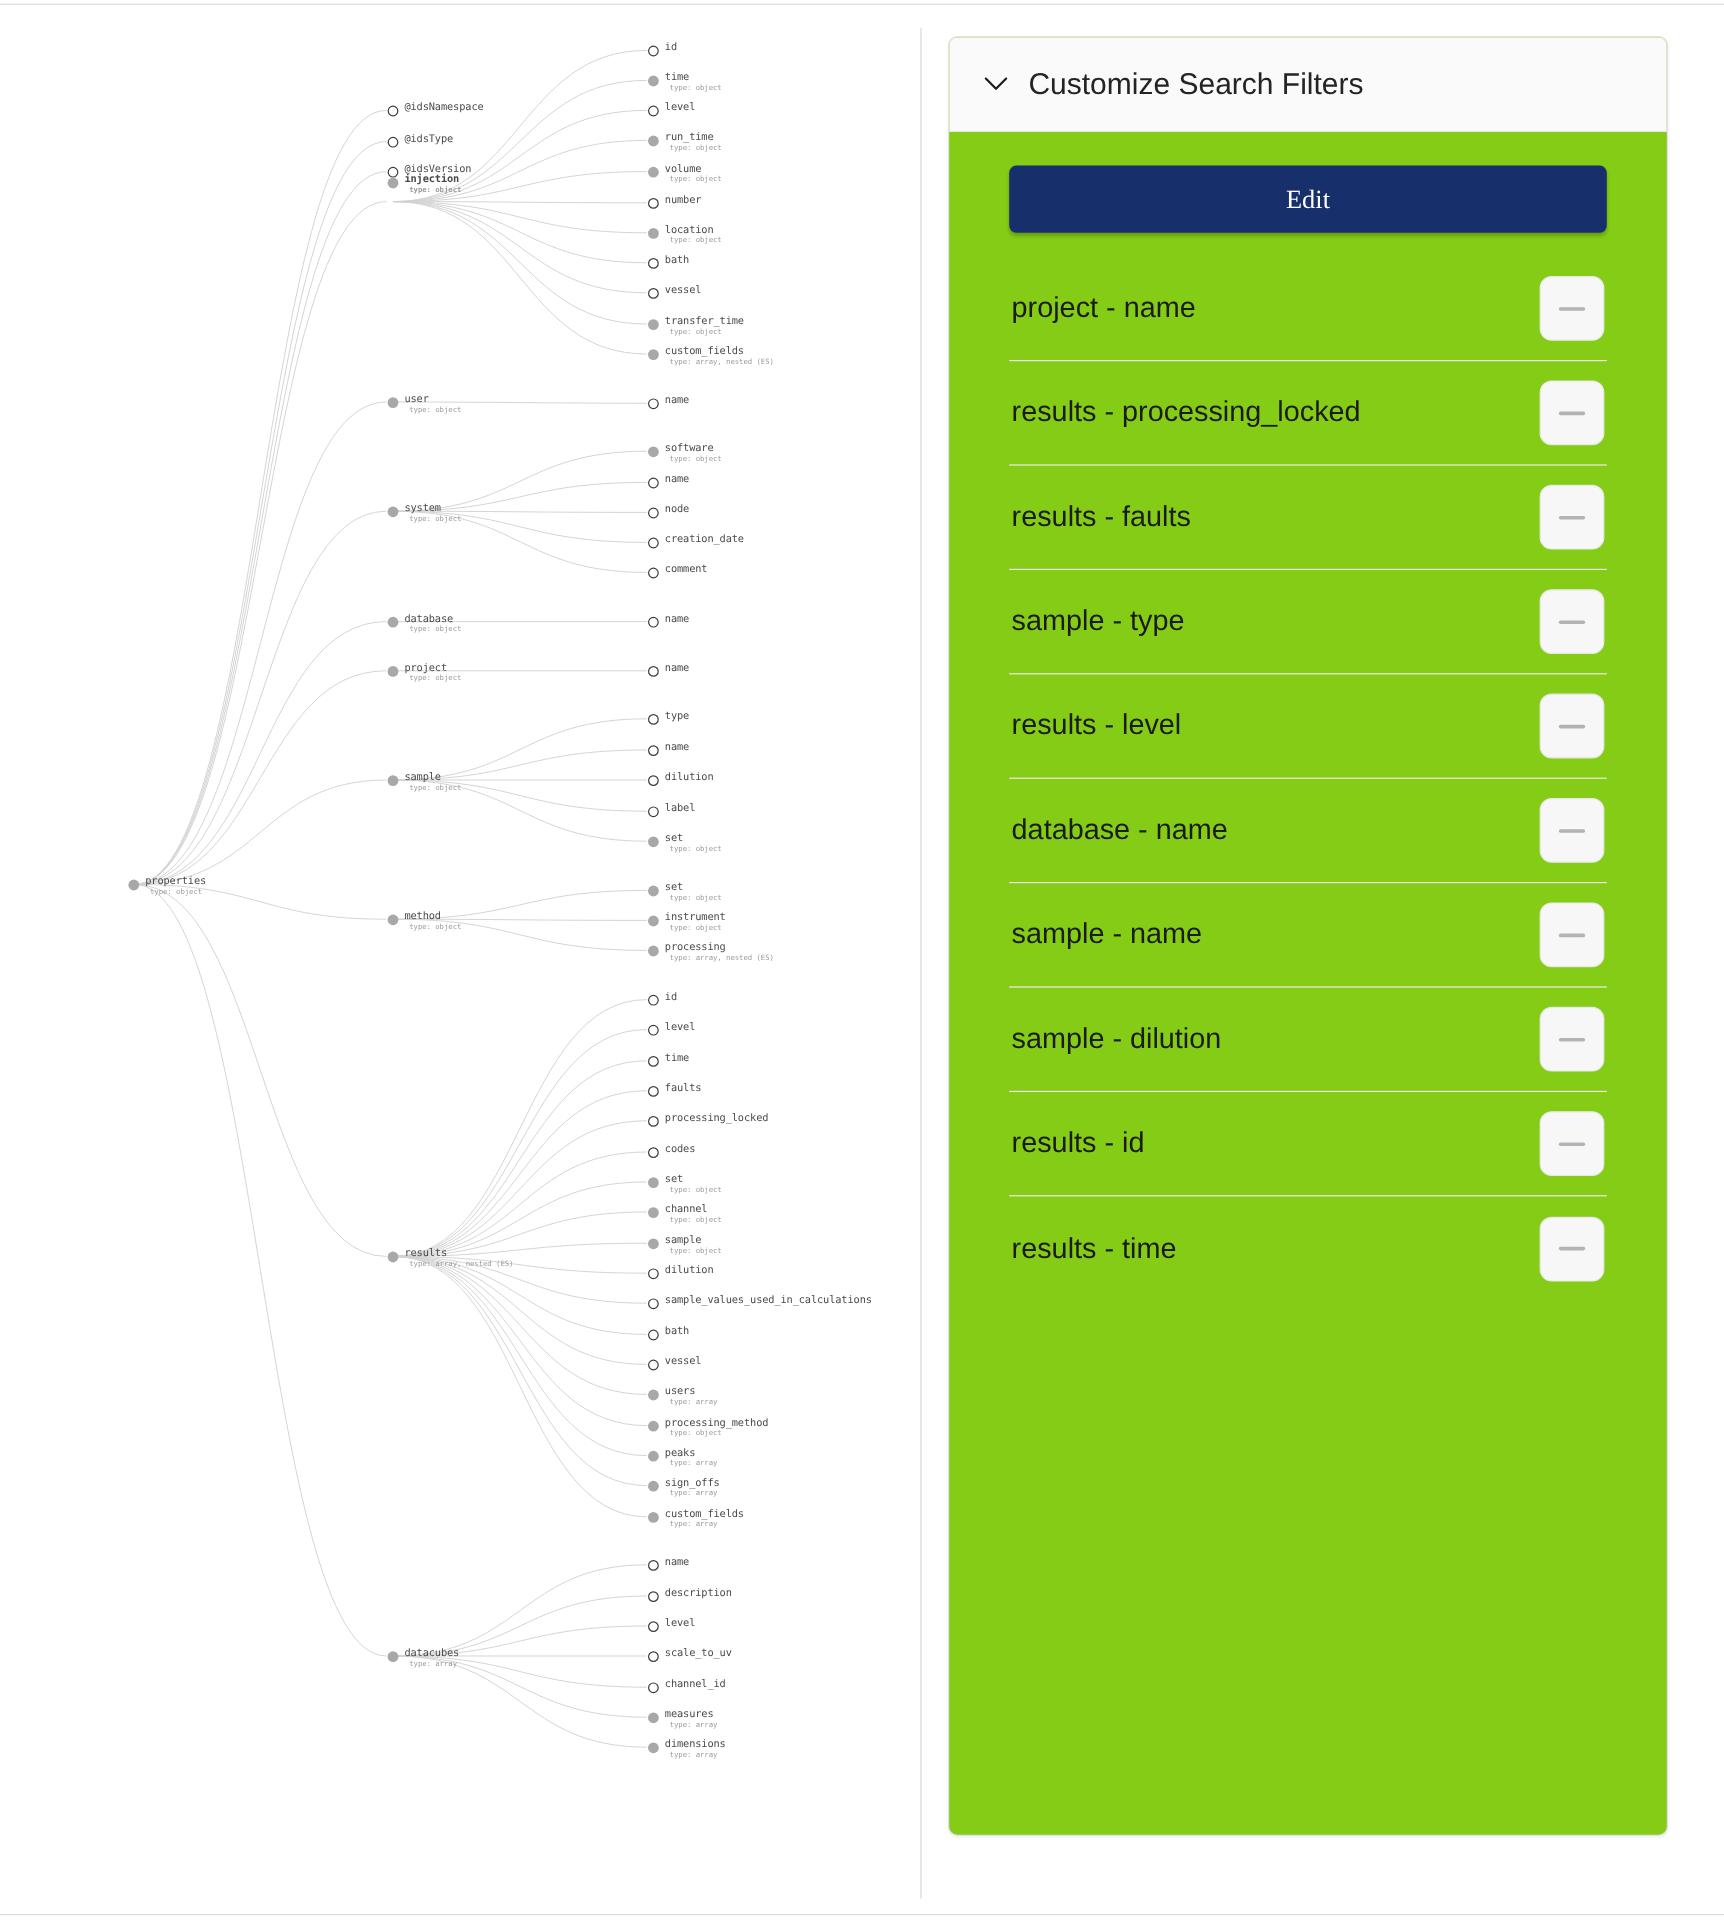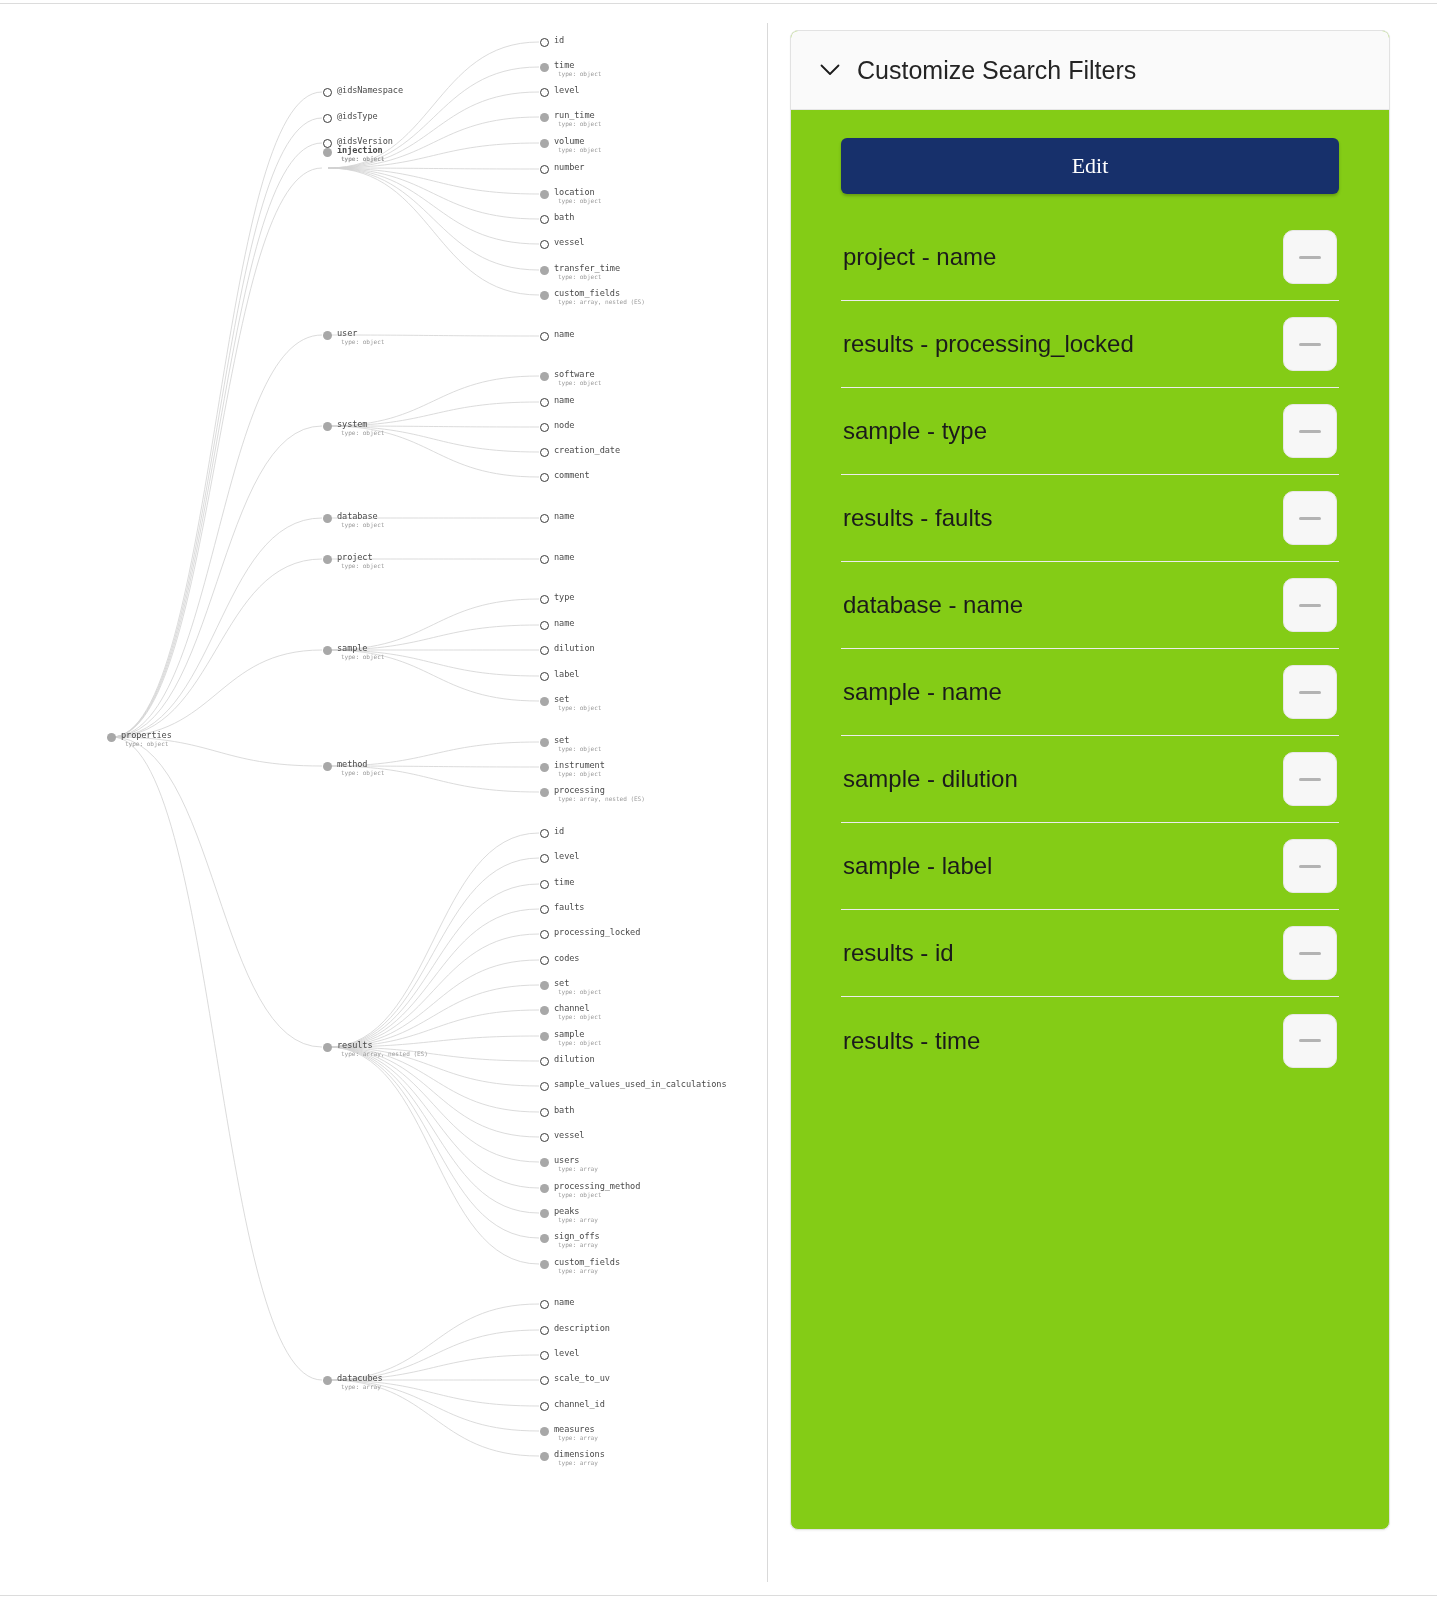--- a/index.html
+++ b/index.html
@@ -660,51 +660,51 @@
               <span class="bar"></span>
             </button>
           </div>
           <div class="filter-row">
             <span class="filter-label">results - processing_locked</span>
             <button class="minus-btn">
               <span class="bar"></span>
             </button>
           </div>
           <div class="filter-row">
+            <span class="filter-label">results - faults</span>
+            <button class="minus-btn">
+              <span class="bar"></span>
+            </button>
+          </div>
+          <div class="filter-row">
             <span class="filter-label">sample - type</span>
             <button class="minus-btn">
               <span class="bar"></span>
             </button>
           </div>
           <div class="filter-row">
-            <span class="filter-label">results - faults</span>
+            <span class="filter-label">results - level</span>
             <button class="minus-btn">
               <span class="bar"></span>
             </button>
           </div>
           <div class="filter-row">
             <span class="filter-label">database - name</span>
             <button class="minus-btn">
               <span class="bar"></span>
             </button>
           </div>
           <div class="filter-row">
             <span class="filter-label">sample - name</span>
             <button class="minus-btn">
               <span class="bar"></span>
             </button>
           </div>
           <div class="filter-row">
             <span class="filter-label">sample - dilution</span>
-            <button class="minus-btn">
-              <span class="bar"></span>
-            </button>
-          </div>
-          <div class="filter-row">
-            <span class="filter-label">sample - label</span>
             <button class="minus-btn">
               <span class="bar"></span>
             </button>
           </div>
           <div class="filter-row">
             <span class="filter-label">results - id</span>
             <button class="minus-btn">
               <span class="bar"></span>
             </button>
           </div>

